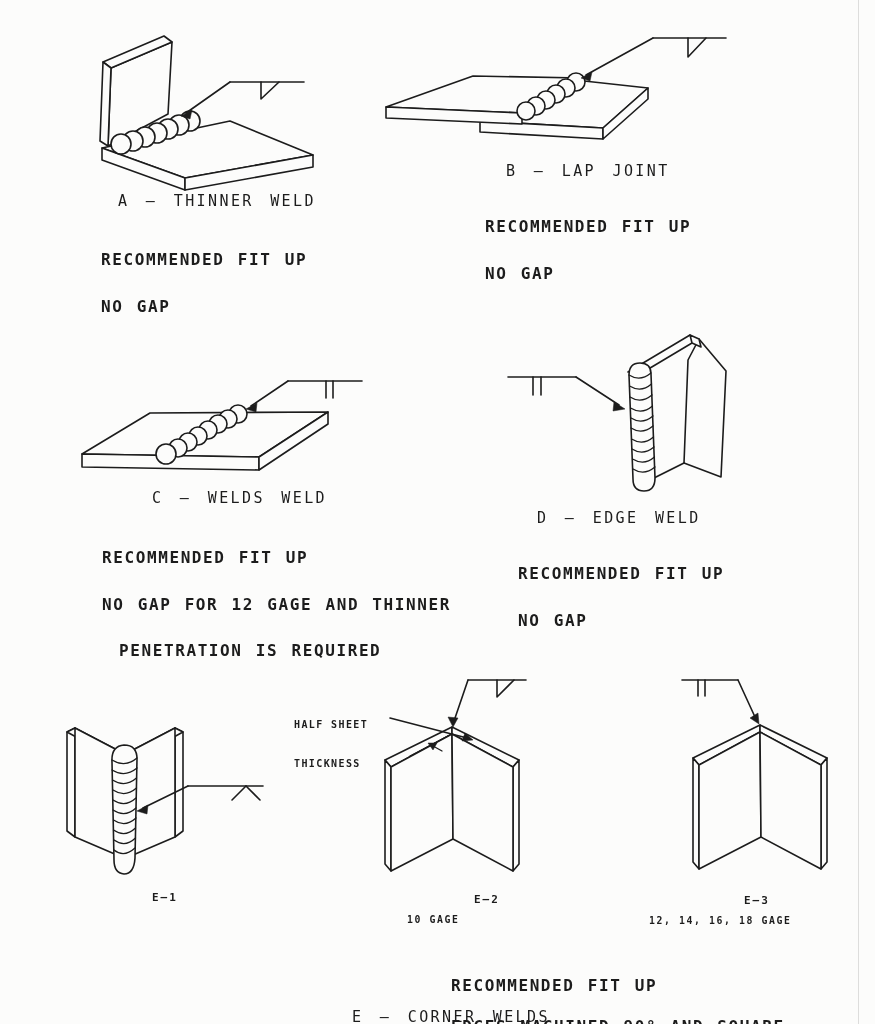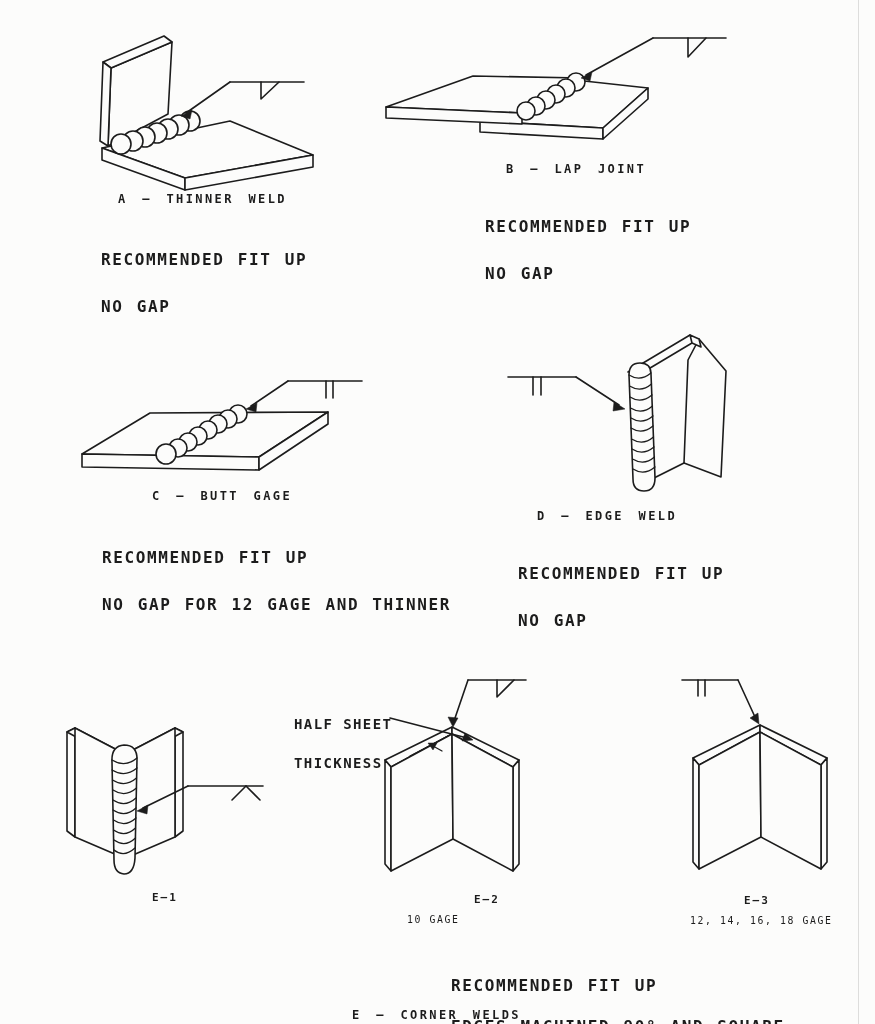--- a/index.html
+++ b/index.html
@@ -3,38 +3,38 @@
 <meta charset="utf-8">
 <style>
   html,body{margin:0;padding:0;background:#e9e9e6;}
   .sheet{
     position:relative;width:875px;height:1024px;margin:0 auto;
     background:#fcfcfb;overflow:hidden;
     font-family:"DejaVu Sans Mono","Liberation Mono",monospace;
     color:#1c1c1c;
   }
   .title{
-    position:absolute;font-size:12px;font-weight:bold;
+    position:absolute;font-size:15px;font-weight:normal;
     letter-spacing:2.4px;word-spacing:5px;white-space:pre;
   }
   .note{
     position:absolute;font-size:16px;font-weight:bold;
     letter-spacing:1.6px;word-spacing:2px;line-height:15.5px;white-space:pre;
   }
   .note div{white-space:pre;}
   .lbl{
     position:absolute;font-size:11px;font-weight:bold;
     letter-spacing:2px;white-space:pre;margin-left:44px;
   }
   .cap{
-    position:absolute;font-size:9.8px;font-weight:normal;
+    position:absolute;font-size:9.8px;font-weight:bold;
     letter-spacing:1.6px;white-space:pre;
   }
   .callout{
-    position:absolute;font-size:14px;font-weight:bold;
+    position:absolute;font-size:10px;font-weight:bold;
     letter-spacing:1.4px;line-height:13px;white-space:pre;
   }
   .indent1{padding-left:17px;}
   svg.dw{position:absolute;overflow:visible;}
   svg.dw path, svg.dw line, svg.dw circle{
     stroke:#1c1c1c;stroke-width:1.6;fill:none;
     stroke-linecap:round;stroke-linejoin:round;
   }
   svg.dw .f{fill:#fcfcfb;}
   svg.dw .solid{fill:#1c1c1c;stroke:#1c1c1c;stroke-width:0.5;}
@@ -133,24 +133,25 @@
     <g>
       <path d="M228,21 L191,46"></path>
       <polygon class="solid" points="186,49 197,43 196,52"></polygon>
     </g>
     <g>
       <path d="M228,21 L302,21"></path>
       <path d="M266,21 L266,38"></path>
       <path d="M273,21 L273,38"></path>
     </g>
   </svg>
-  <div class="title" style="left:152px;top:489px">C – BUTT GAGE</div>
+  <div class="title" style="left:152px;top:489px">C – WELDS WELD</div>
   <div class="note" style="left:102px;top:519px">
     <div>RECOMMENDED FIT UP</div>
     <div>NO GAP FOR 12 GAGE AND THINNER</div>
+    <div class="indent1">PENETRATION IS REQUIRED</div>
   </div>
 
   <svg class="dw" style="left:478px;top:318px" width="325" height="190" viewBox="0 0 325 190">
     <g>
       <path d="M30,59 L98,59"></path>
       <path d="M55,59 L55,77"></path>
       <path d="M63,59 L63,77"></path>
     </g>
     <g>
       <path d="M98,59 L141,87"></path>
@@ -262,21 +263,21 @@
       <path d="M42,25 L98,25"></path>
       <path d="M58,25 L58,41"></path>
       <path d="M65,25 L65,41"></path>
     </g>
     <g>
       <path d="M98,25 L115,62"></path>
       <polygon class="solid" points="119,69 110,63 118,58"></polygon>
     </g>
   </svg>
   <div class="lbl" style="left:700px;top:894px">E–3</div>
-  <div class="cap" style="left:690px;top:915px">12, 14, 16, 18 GAGE</div>
+  <div class="cap" style="left:649px;top:915px">12, 14, 16, 18 GAGE</div>
 
   <div class="note" style="left:451px;top:952px;line-height:13.5px">
     <div>RECOMMENDED FIT UP</div>
     <div>EDGES MACHINED 90° AND SQUARE</div>
   </div>
   <div class="title" style="left:352px;top:1008px">E – CORNER WELDS</div>
 
   <div class="scanline"></div>
 </div>
 

